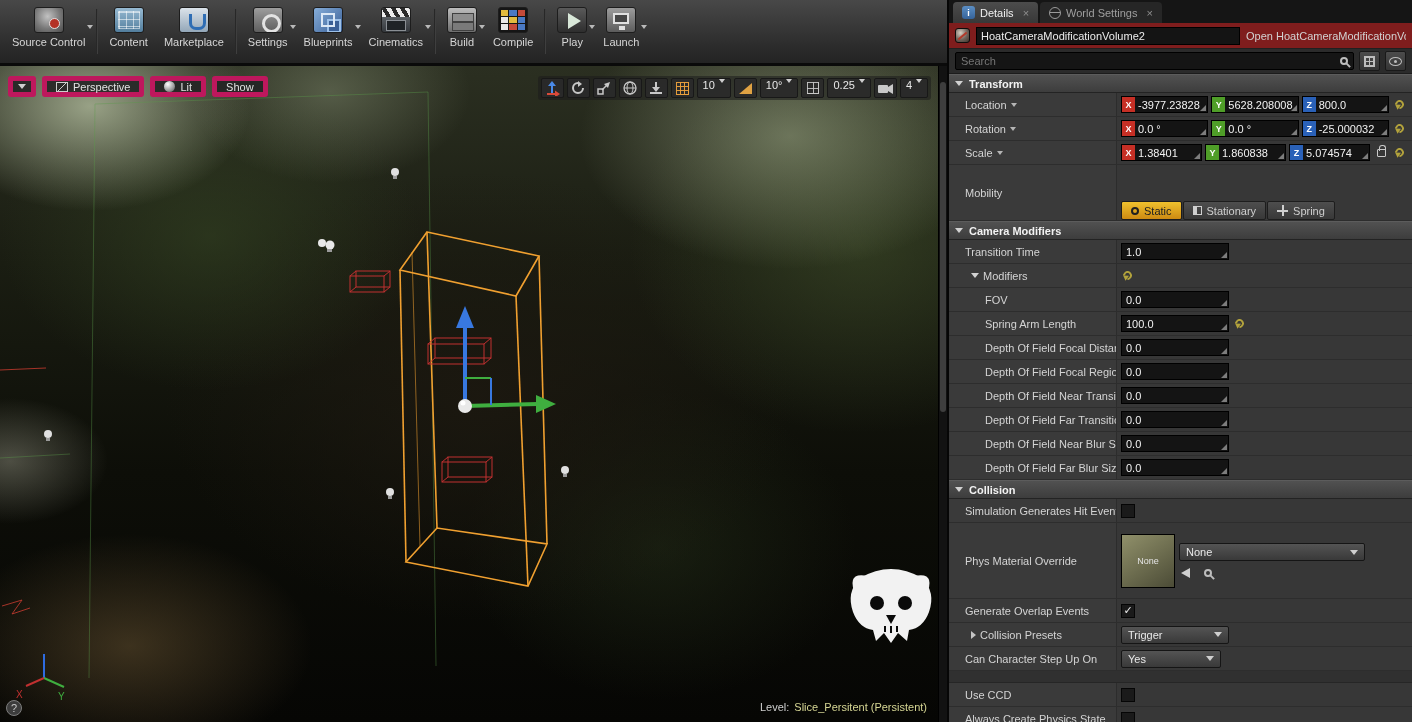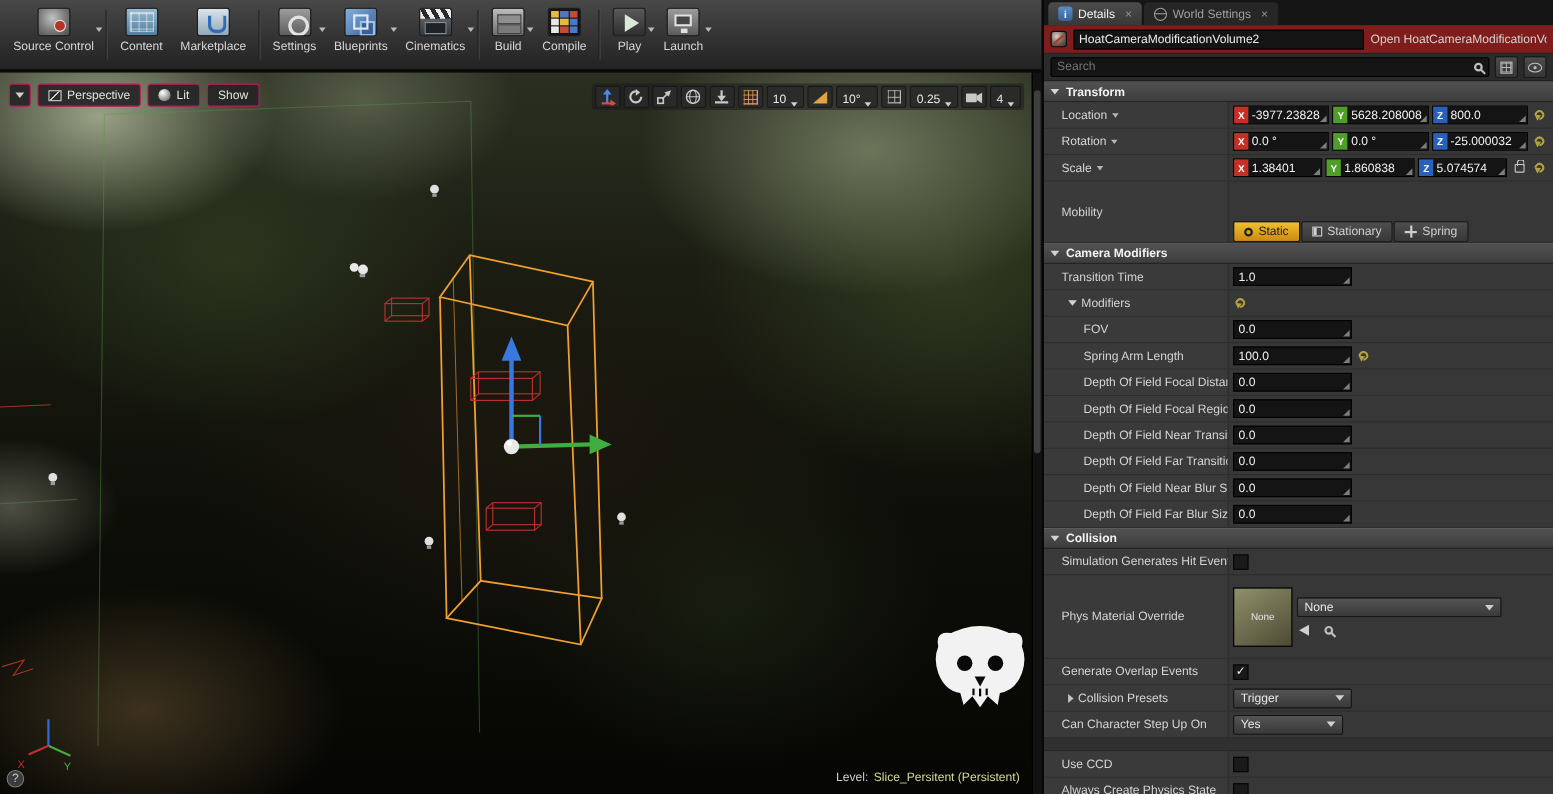--- a/index.html
+++ b/index.html
@@ -49,28 +49,28 @@
     radial-gradient(200px 130px at 330px 26px, rgba(130,140,112,0.5), transparent 70%),
     radial-gradient(300px 190px at 790px 70px, rgba(152,162,130,0.6), transparent 70%),
     radial-gradient(320px 260px at 860px 180px, rgba(70,86,46,0.5), transparent 72%),
     radial-gradient(140px 90px at 10px 395px, rgba(196,196,176,0.35), transparent 70%),
     radial-gradient(260px 160px at 130px 580px, rgba(112,90,54,0.5), transparent 70%),
     radial-gradient(300px 220px at 210px 170px, rgba(54,70,36,0.55), transparent 70%),
     radial-gradient(420px 300px at 480px 330px, rgba(28,24,16,0.92), transparent 75%),
     radial-gradient(280px 220px at 660px 480px, rgba(40,52,28,0.45), transparent 70%),
     linear-gradient(180deg,#2b2f21 0%,#1a1d12 30%,#0d0e08 62%,#060604 100%);}
   .vp-toolbar{position:absolute;left:8px;top:10px;display:flex;gap:6px;align-items:center;z-index:5;}
-  .vp-btn{display:flex;align-items:center;gap:5px;height:21px;padding:0 9px;background:rgba(36,36,36,0.9);border:1px solid #be185d;border-radius:3px;color:#e2e2e2;font-size:11px;}
+  .vp-btn{display:flex;align-items:center;gap:5px;height:21px;padding:0 9px;background:rgba(36,36,36,0.9);border:5px solid #be185d;border-radius:3px;color:#e2e2e2;font-size:11px;}
   .vp-btn.tiny{padding:0 5px;}
   .dn-caret{width:0;height:0;border-left:4px solid transparent;border-right:4px solid transparent;border-top:5px solid #cfcfcf;}
   .persp-ico{width:12px;height:10px;border:1px solid #cfcfcf;position:relative;background:linear-gradient(135deg,transparent 45%,#cfcfcf 45%,#cfcfcf 55%,transparent 55%);}
   .lit-ico{width:11px;height:11px;border-radius:50%;background:radial-gradient(circle at 35% 30%,#fff,#9a9a9a 60%,#4c4c4c);}
   .vp-tools{position:absolute;right:16px;top:10px;display:flex;align-items:center;gap:3px;background:rgba(28,28,28,0.55);padding:2px 3px;border-radius:3px;z-index:5;}
   .vt-btn{min-width:23px;height:20px;display:flex;align-items:center;justify-content:center;background:rgba(42,42,42,0.92);border:1px solid #181818;border-radius:2px;}
-  .vt-val{height:20px;padding:0 5px;display:flex;align-items:flex-end;gap:4px;background:rgba(42,42,42,0.92);border:1px solid #181818;border-radius:2px;color:#e8e8e8;font-size:11px;}
+  .vt-val{height:20px;padding:0 5px;display:flex;align-items:flex-start;gap:4px;background:rgba(42,42,42,0.92);border:1px solid #181818;border-radius:2px;color:#e8e8e8;font-size:11px;}
   .vt-val .dn-caret{border-top-width:4px;border-left-width:3px;border-right-width:3px;}
   .ico-grid{width:13px;height:13px;background-image:linear-gradient(rgba(235,160,60,.95) 1px,transparent 1px),linear-gradient(90deg,rgba(235,160,60,.95) 1px,transparent 1px);background-size:4px 4px;border-right:1px solid rgba(235,160,60,.95);border-bottom:1px solid rgba(235,160,60,.95);}
   .ico-angle{width:0;height:0;border-left:13px solid transparent;border-bottom:11px solid #e0a243;}
   .ico-scalegrid{width:12px;height:12px;background-image:linear-gradient(rgba(200,200,200,.9) 1px,transparent 1px),linear-gradient(90deg,rgba(200,200,200,.9) 1px,transparent 1px);background-size:6px 6px;border-right:1px solid #c8c8c8;border-bottom:1px solid #c8c8c8;}
   .vp-level{position:absolute;right:20px;bottom:9px;font-size:11px;color:#cfcfcf;z-index:5;}
   .vp-level .lvl-name{color:#d6d694;margin-left:5px;}
   .vp-help{position:absolute;left:6px;bottom:6px;width:16px;height:16px;border-radius:50%;background:#3c3c3c;border:1px solid #7d7d7d;color:#c6c6c6;font-size:11px;display:flex;align-items:center;justify-content:center;z-index:5;}
   .vp-scrollbar{position:absolute;right:0;top:0;bottom:0;width:9px;background:#121212;border-left:1px solid #000;}
   .vp-scroll-thumb{position:absolute;left:1px;right:1px;top:16px;height:330px;background:#3e3e3e;border-radius:3px;}
   .overlay-svg{position:absolute;left:0;top:0;z-index:3;}

